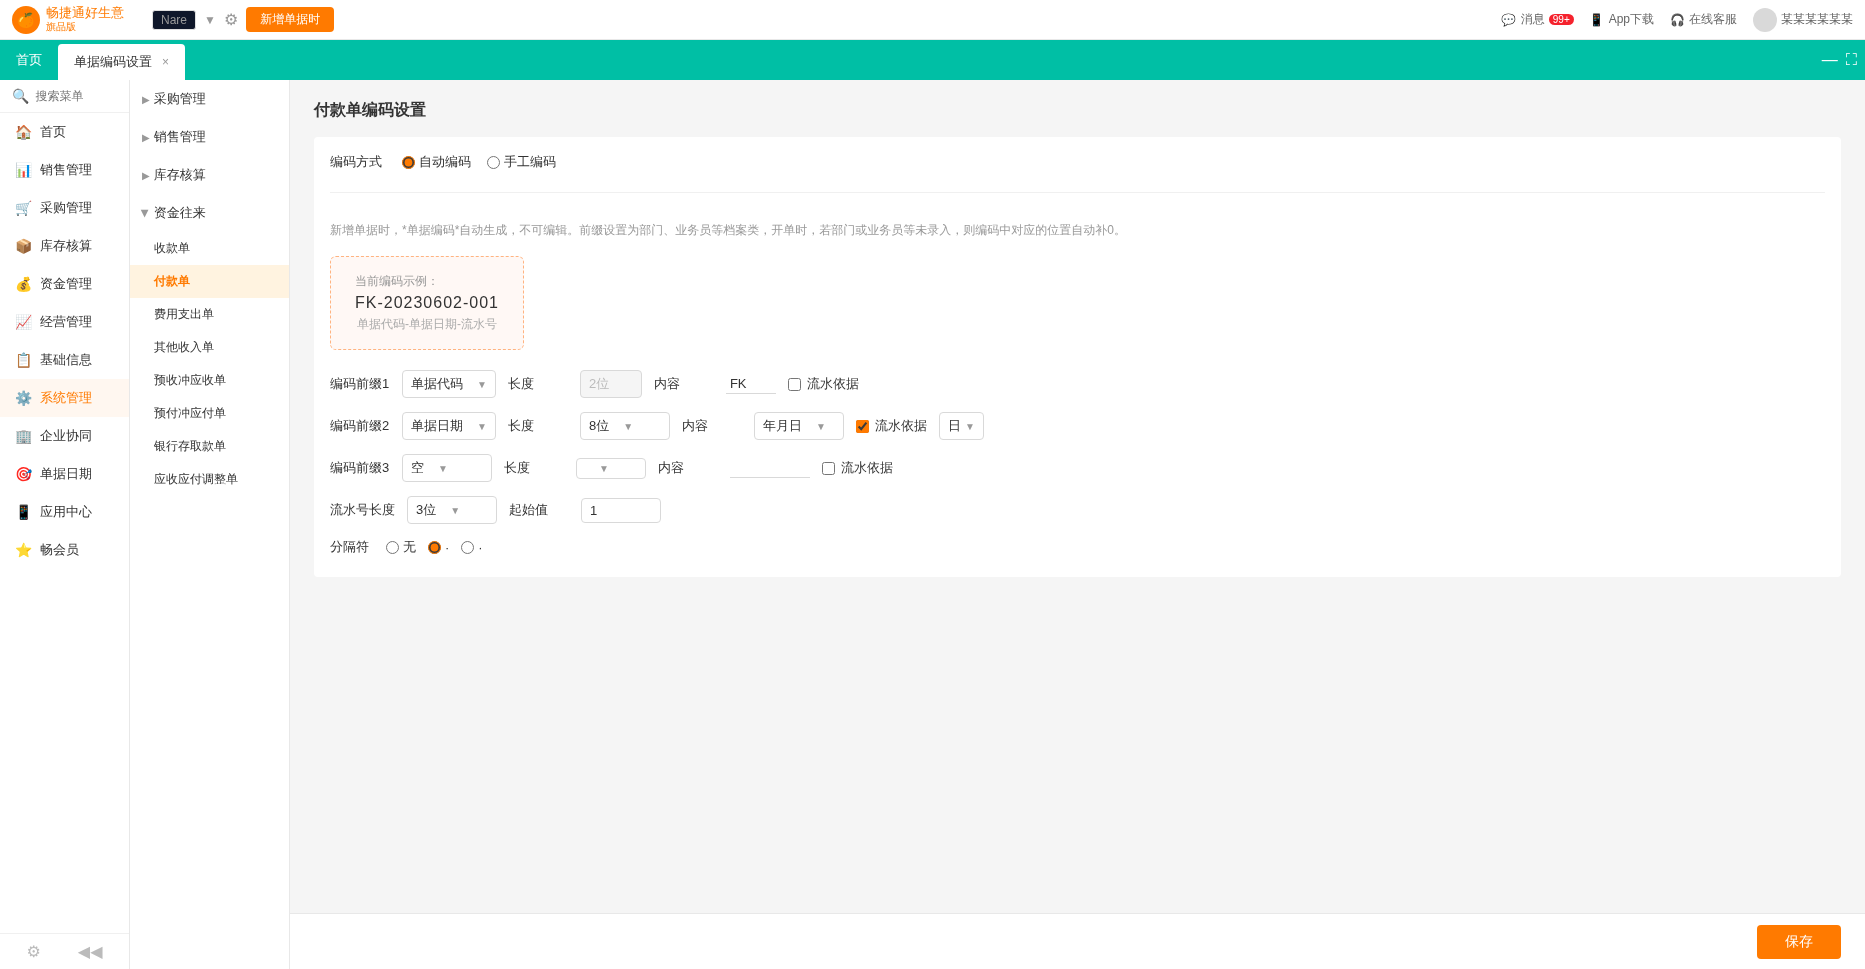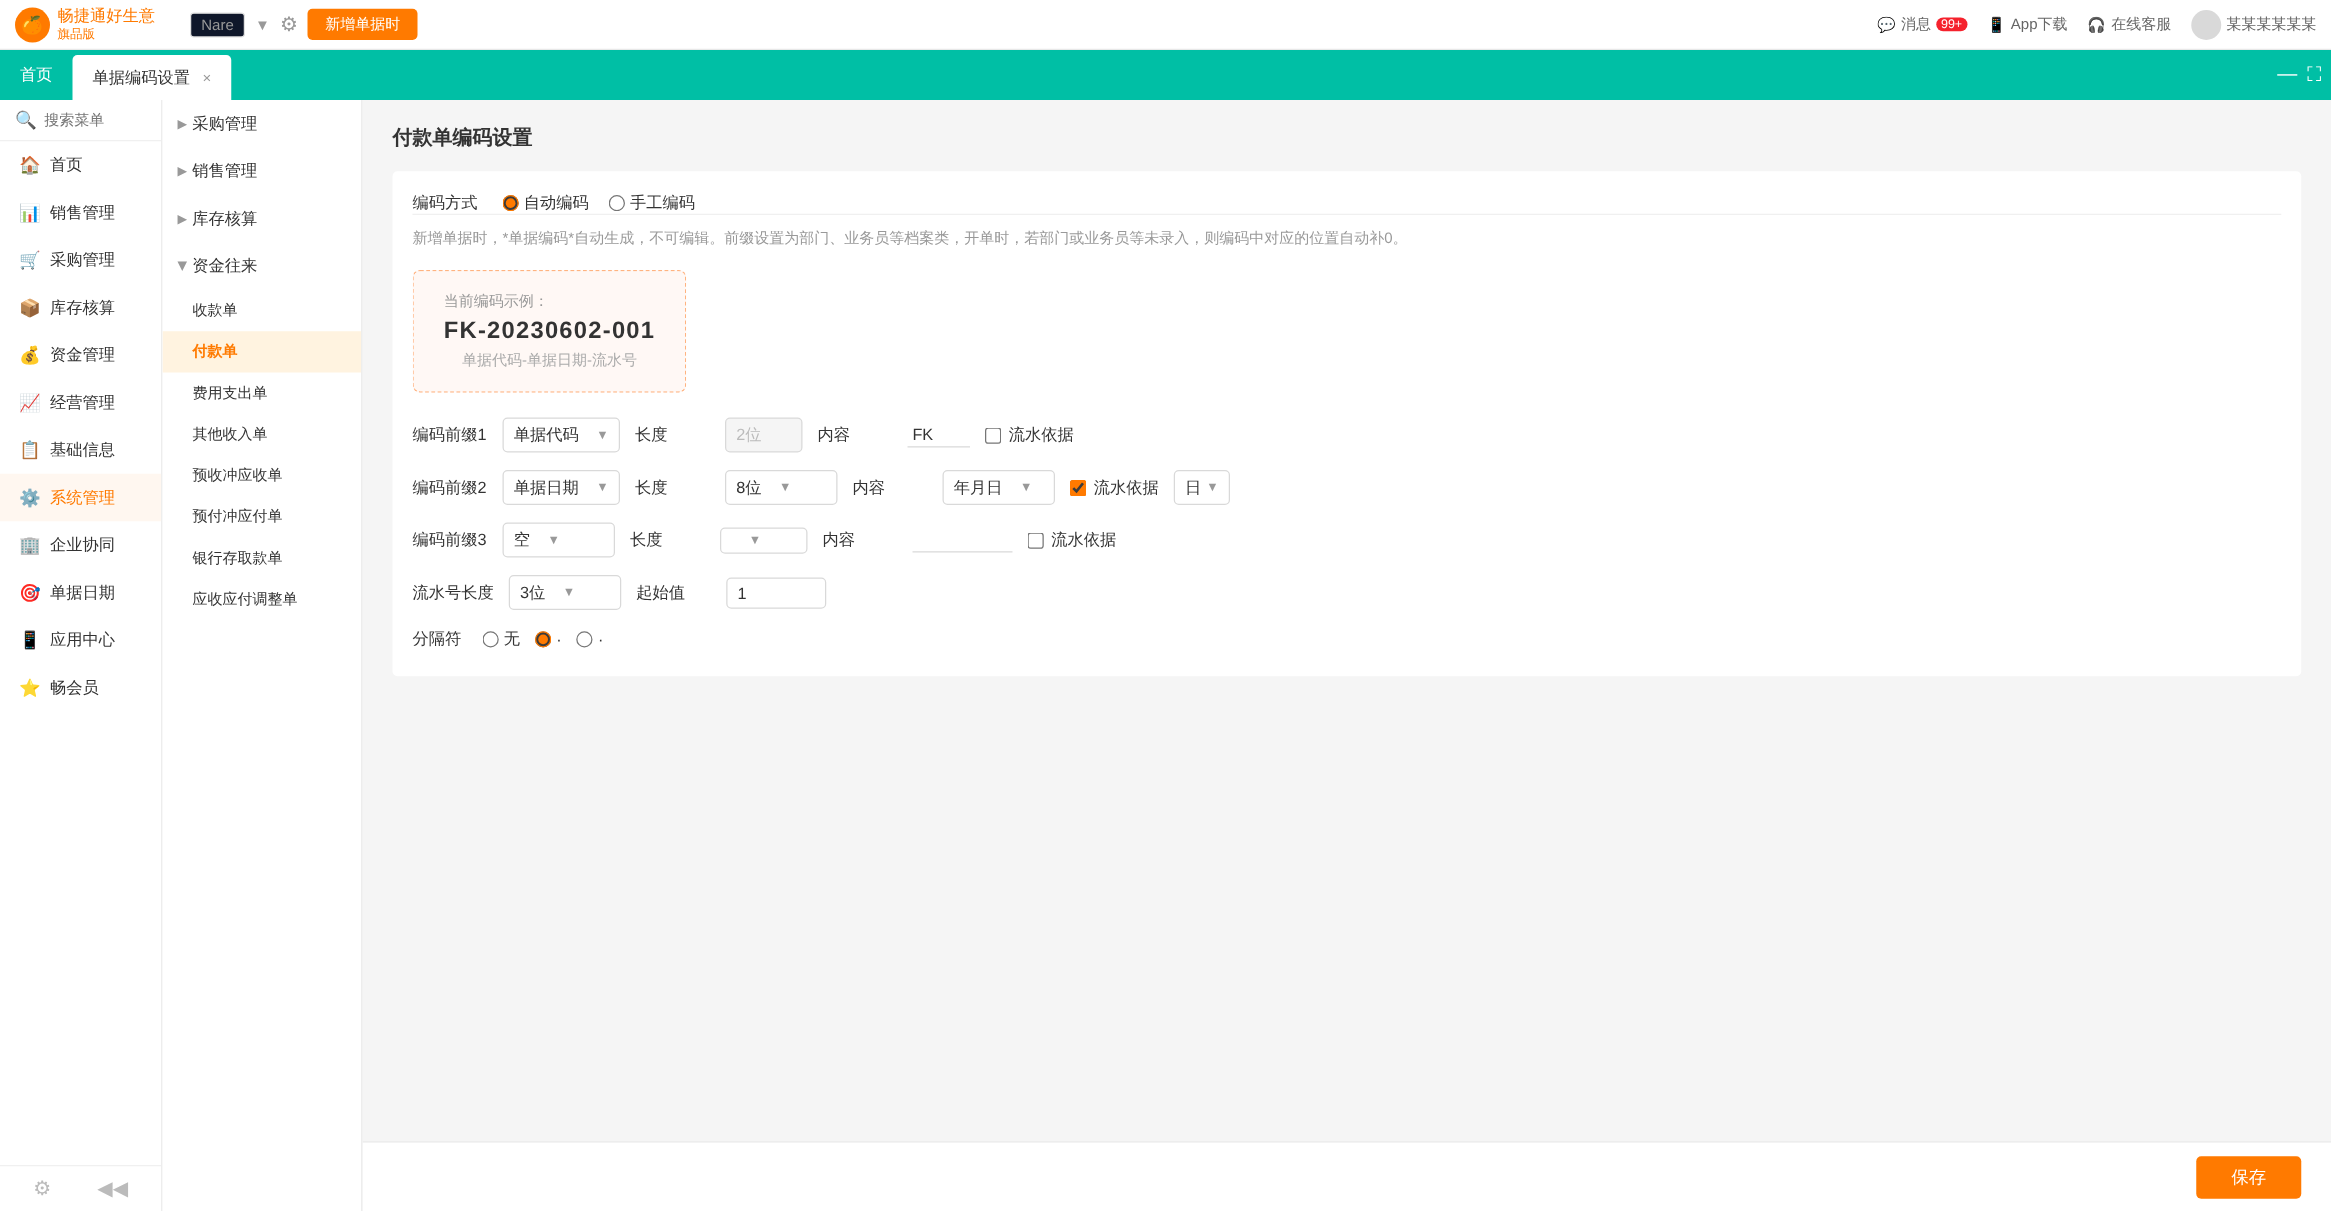--- a/index.html
+++ b/index.html
@@ -49,32 +49,32 @@
     .sub-sidebar-group.open .arrow { transform: rotate(90deg); }
     .sub-sidebar-item { padding: 8px 12px 8px 24px; cursor: pointer; font-size: 12px; color: #333; }
     .sub-sidebar-item.active { background: #fff3e0; color: #ff7a00; font-weight: bold; }
 
     
     .content { flex: 1; overflow-y: auto; padding: 20px 24px; background: #f5f5f5; }
     .page-title { font-size: 16px; font-weight: bold; color: #333; margin-bottom: 16px; }
 
     
     .card { background: #fff; border-radius: 4px; padding: 16px; margin-bottom: 16px; }
-    .encode-type-row { display: flex; align-items: center; gap: 20px; margin-bottom: 9px; border-bottom: 1px solid #f0f0f0; padding-bottom: 0; }
+    .encode-type-row { display: flex; align-items: center; gap: 20px; margin-bottom: 28px; border-bottom: 1px solid #f0f0f0; padding-bottom: 21px; }
     .encode-label { font-size: 13px; color: #333; }
     .radio-group { display: flex; align-items: center; gap: 16px; }
     .radio-item { display: flex; align-items: center; gap: 4px; cursor: pointer; font-size: 13px; }
     .radio-item input[type=radio] { accent-color: #ff7a00; }
 
     .hint-text { font-size: 12px; color: #999; margin-bottom: 16px; line-height: 1.6; }
 
     
     .code-example { background: #fff8f5; border: 1.5px dashed #ffb380; border-radius: 6px; padding: 16px 24px; display: inline-block; margin-bottom: 20px; }
     .code-example-label { font-size: 12px; color: #999; margin-bottom: 4px; }
-    .code-example-value { font-size: 19px; font-weight: bold; color: #333; letter-spacing: 1px; }
+    .code-example-value { font-size: 16px; font-weight: normal; color: #333; letter-spacing: 1px; }
     .code-example-sub { font-size: 12px; color: #aaa; margin-top: 4px; text-align: center; }
 
     
     .checkbox-row { display: flex; align-items: center; gap: 6px; margin-bottom: 16px; font-size: 13px; color: #333; }
     .checkbox-row input[type=checkbox] { accent-color: #ff7a00; }
 
     
     .form-row { display: flex; align-items: center; gap: 12px; margin-bottom: 14px; flex-wrap: wrap; }
     .form-label { font-size: 13px; color: #333; min-width: 60px; }
     .form-select { border: 1px solid #d9d9d9; border-radius: 4px; padding: 4px 8px; font-size: 13px; color: #333; background: #fff; display: flex; align-items: center; gap: 14px; cursor: pointer; min-width: 90px; }

